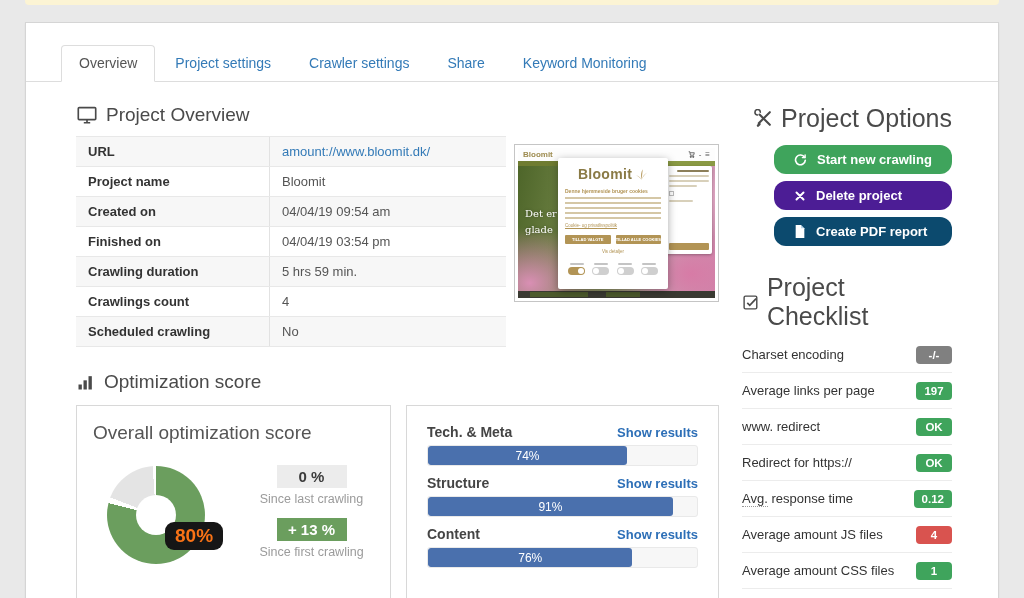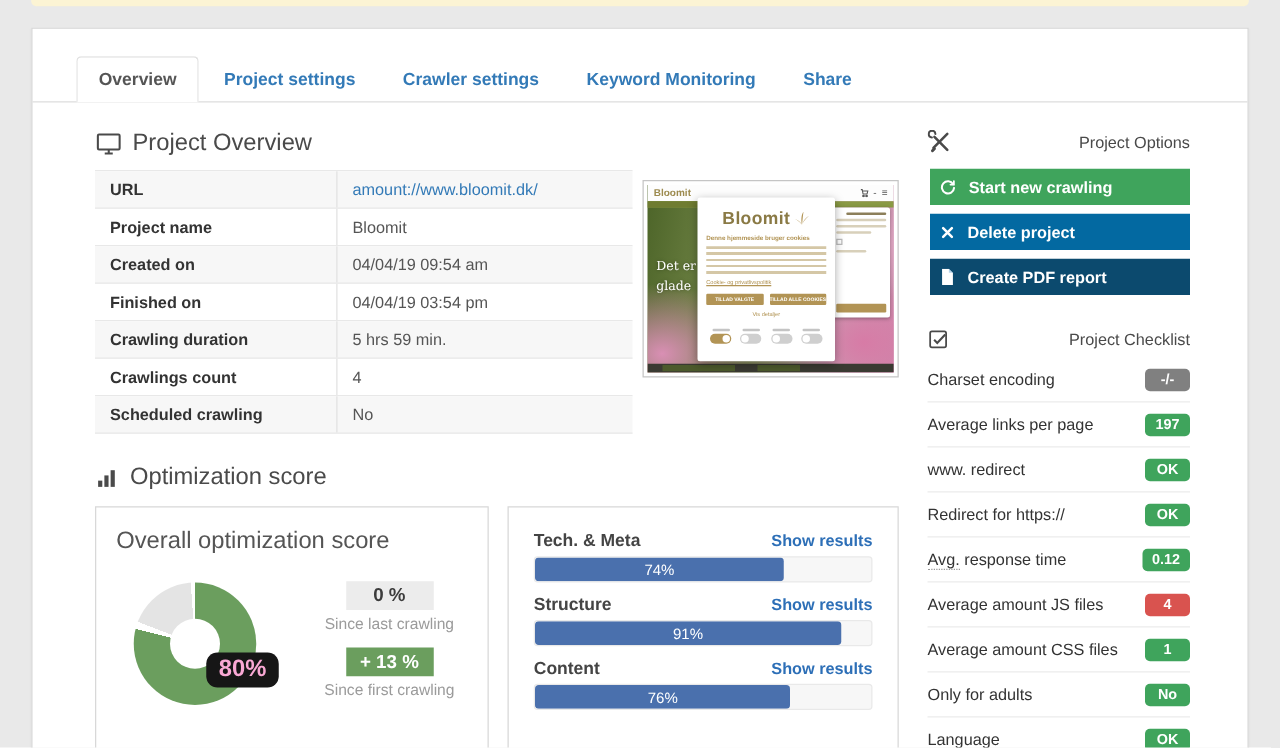--- a/index.html
+++ b/index.html
@@ -8,21 +8,21 @@
 
   .alert-strip { position:absolute; left:25px; top:0; width:974px; height:5px;
     background:#fcf4d4; border-radius:0 0 4px 4px; }
 
   .card { position:absolute; left:25px; top:22px; width:974px; height:660px;
     background:#fff; border:1px solid #d5d5d5; box-shadow:0 1px 2px rgba(0,0,0,.05); }
 
   
   .tabs { display:flex; padding:22px 35px 0 35px; border-bottom:1px solid #ddd; }
   .tab { font-size:14px; color:#337ab7; padding:9px 17px; cursor:pointer; margin-bottom:0;
-    border:1px solid transparent; border-radius:4px 4px 0 0;font-weight:bold; }
+    border:1px solid transparent; border-radius:4px 4px 0 0; }
   .tab.active { color:#555; background:#fff; border-color:#ddd; border-bottom-color:#fff;
     margin-bottom:-1px; }
   .tab + .tab { margin-left:2px; }
 
   
   .content { position:relative; padding:14px 46px 0 50px; }
   .main-left { width:643px; position:relative; }
 
   .section-header { display:flex; align-items:center; gap:8px; font-size:19px; color:#4a4a4a;
     margin:8px 0 10px; }
@@ -89,46 +89,46 @@
   .cards-row { display:flex; gap:15px; margin-top:12px; }
   .opt-card { background:#fff; border:1px solid #d8d8d8; height:210px; }
   .opt-card.c1 { width:315px; padding:16px; }
   .opt-card.c2 { width:313px; padding:18px 20px; }
   .c1-title { font-size:19px; color:#555; }
   .donut-row { display:flex; margin-top:16px; }
   .donut-box { position:relative; width:150px; height:116px; }
   .donut { position:absolute; left:14px; top:6px; width:98px; height:98px; border-radius:50%; }
   .donut::after { content:""; position:absolute; left:29px; top:29px; width:40px; height:40px;
     border-radius:50%; background:#fff; }
-  .donut-tip { position:absolute; left:72px; top:62px; background:#161616; color:#f9a8d4;
+  .donut-tip { position:absolute; left:72px; top:62px; background:#161616; color:#f97316;
     font-size:19px; font-weight:700; padding:3px 10px; border-radius:9px; z-index:2; }
   .deltas { flex:1; display:flex; flex-direction:column; align-items:center; justify-content:center; padding-left:6px; }
   .delta-box { min-width:70px; text-align:center; font-size:15px; font-weight:700; padding:3px 10px; }
   .delta-box.gray { background:#ececec; color:#3c3c3c; }
   .delta-box.green { background:#6b9e5e; color:#fff; }
   .delta-cap { font-size:12.5px; color:#9b9b9b; margin:4px 0 12px; }
 
   .cat-row { display:flex; justify-content:space-between; align-items:baseline; }
   .cat-label { font-size:14px; font-weight:700; color:#444; }
   .cat-link { font-size:13px; font-weight:700; color:#2d6fb7; text-decoration:none; }
   .track { height:21px; background:#f7f7f7; border:1px solid #e9e9e9; border-radius:3px;
     margin:5px 0 9px; overflow:hidden;text-align:center; }
   .fill { height:100%; background:#4a70ad; border-radius:3px; color:#fff; font-size:12px;
     display:flex; align-items:center; justify-content:center; }
 
   
   .sidebar { position:absolute; top:14px; right:46px; width:210px; }
-  .sb-header { display:flex; justify-content:space-between; align-items:center; gap:8px;
-    font-size:13px; color:#4a4a4a; margin:8px 0 12px; }
+  .sb-header { display:flex; justify-content:flex-end; align-items:center; gap:8px;
+    font-size:25px; color:#4a4a4a; margin:8px 0 12px; }
   .sb-header.checklist { margin-top:27px; margin-bottom:6px; }
-  .sb-btn { display:flex; align-items:center; gap:10px; width:208px; height:29px; margin:0 0 7px auto;
-    border:none; border-radius:0; color:#fff; font-weight:700; font-size:13px; padding:0 8px;
+  .sb-btn { display:flex; align-items:center; gap:10px; width:178px; height:29px; margin:0 0 7px auto;
+    border:none; border-radius:12px; color:#fff; font-weight:700; font-size:13px; padding:0 20px;
     cursor:pointer; font-family:inherit; }
   .sb-btn[data-variant="green"] { background:#3fa45c; }
-  .sb-btn[data-variant="red"]   { background:#0369a1; }
+  .sb-btn[data-variant="red"]   { background:#4c1d95; }
   .sb-btn[data-variant="blue"]  { background:#0c4a6e; }
 
   .cl-row { display:flex; align-items:center; justify-content:space-between; height:36px;
     border-bottom:1px solid #ececec; }
   .cl-label { font-size:13px; color:#333; }
   .cl-label .abbr { border-bottom:1px dotted #999; }
   .badge { min-width:36px; text-align:center; padding:3px 8px; border-radius:4px;
     font-size:11.5px; font-weight:700; color:#fff; }
   .badge[data-variant="gray"]  { background:#808080; }
   .badge[data-variant="green"] { background:#3fa45c; }
@@ -138,22 +138,22 @@
 <body>
 
 <div class="alert-strip"></div>
 
 <div class="card">
 
   <div class="tabs">
     <div class="tab active">Overview</div>
     <div class="tab">Project settings</div>
     <div class="tab">Crawler settings</div>
+    <div class="tab">Share</div>
     <div class="tab">Keyword Monitoring</div>
-    <div class="tab">Share</div>
   </div>
 
   <div class="content">
 
     <div class="main-left">
 
       <div class="section-header">
         <svg width="22" height="22" viewBox="0 0 24 24" fill="none" stroke="#4a4a4a" stroke-width="1.8">
           <rect x="2.5" y="4" width="19" height="13" rx="1"></rect>
           <path d="M8.5 20.5h7M12 17v3.5"></path>

